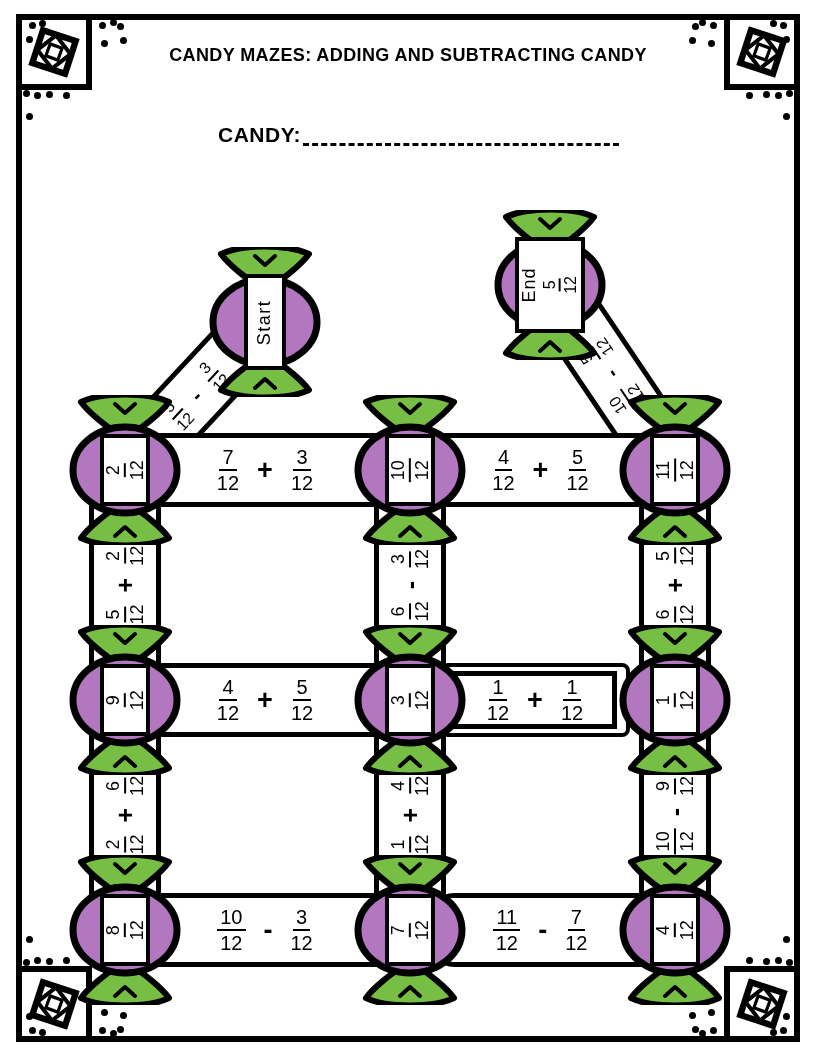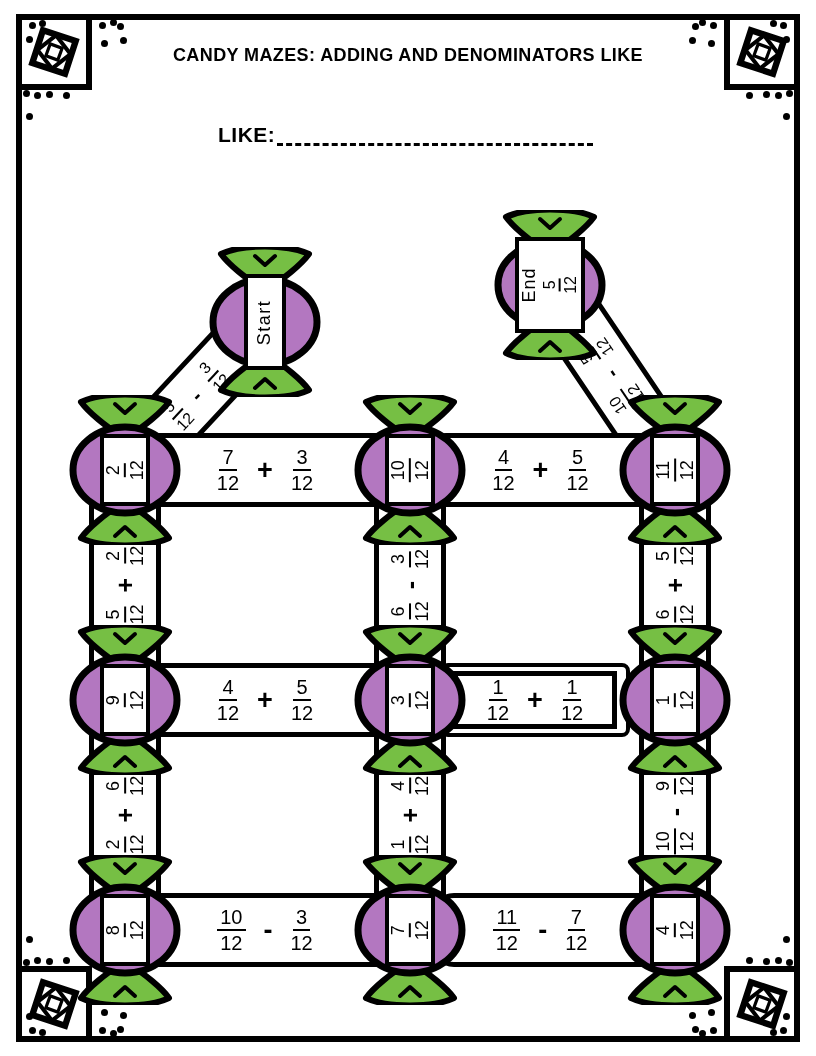--- a/index.html
+++ b/index.html
@@ -189,25 +189,25 @@
   <div class="dot" style="left:85px;top:26px"></div>
     <div class="dot" style="left:104px;top:23px"></div>
   <div class="dot" style="left:7px;top:76px"></div>
     <div class="dot" style="left:18px;top:78px"></div>
   <div class="dot" style="left:30px;top:77px"></div>
     <div class="dot" style="left:47px;top:78px"></div>
   <div class="dot" style="left:10px;top:99px"></div>
 </div>
 
 <div class="title">
-  <div>CANDY MAZES: ADDING AND DENOMINATORS LIKE</div>
+  <div>CANDY MAZES: ADDING AND SUBTRACTING CANDY</div>
 </div>
 
 <div class="name-row">
-  <span class="name-label">LIKE:</span>
+  <span class="name-label">CANDY:</span>
   <span class="name-line"></span>
 </div>
 
 <div class="maze" id="maze">
 
   <div class="pbox diag" style="left:78px;top:363px;width:235px;height:64px;transform:rotate(-47deg);">
     <div class="eq">
         <span class="frac">
           <span class="num">5</span>
           <span class="den">12</span>

